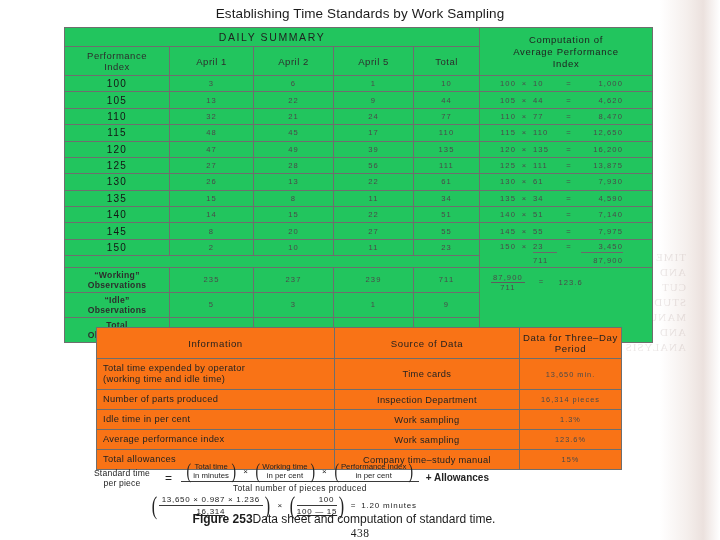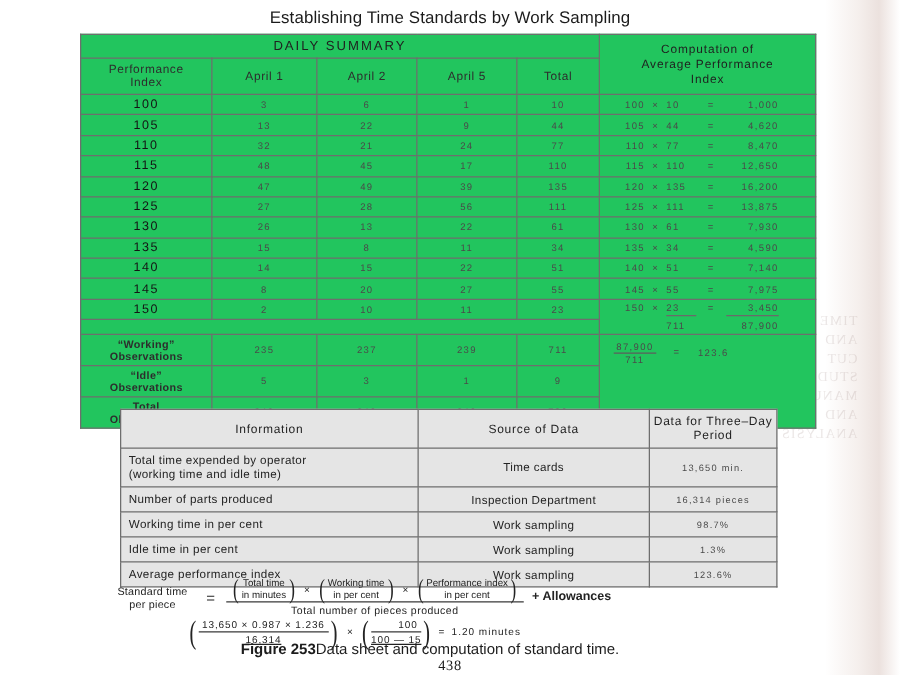--- a/index.html
+++ b/index.html
@@ -69,21 +69,21 @@
 
   .caption {
     text-align:center; font-family:"Liberation Serif", serif;
     font-size:12px; color:#1c1c1c; margin-top:5px; letter-spacing:.2px;
   }
   .caption b { font-family:"Liberation Sans", sans-serif; font-size:12px; letter-spacing:.2px; }
   .caption .txt { letter-spacing:.9px; margin-left:9px; }
 
   
   .fig2 { position:absolute; left:96px; top:327px; width:526px; }
-  table.t2 { border-collapse:collapse; width:100%; background:#e5e5e5; }
+  table.t2 { border-collapse:collapse; width:100%; background:#f97316; }
   table.t2 td {
     border:1px solid #6e6e6e;
     font-weight:normal; color:#2d2d2d; vertical-align:middle;
   }
   .t2 .hd  { text-align:center; font-size:9.6px; letter-spacing:.6px; line-height:11px; padding:4px 2px; color:#1f1f1f; }
   .t2 .info{ text-align:left; font-size:9.3px; letter-spacing:.3px; line-height:11px; padding:4px 6px; color:#232323; }
   .t2 .src { text-align:center; font-size:9.3px; letter-spacing:.3px; padding:4px 4px; color:#232323; }
   .t2 .val { text-align:center; font-size:7.4px; letter-spacing:1px; padding:4px 4px; color:#4a4a4a; }
 
   
@@ -315,38 +315,38 @@
         </tr>
         <tr>
           <td class="info">
             <div>Number of  parts produced</div>
           </td>
           <td class="src">Inspection Department</td>
           <td class="val">16,314 pieces</td>
         </tr>
         <tr>
           <td class="info">
-            <div>Working time in per cent</div>
-          </td>
-          <td class="src">Work sampling</td>
-          <td class="val">98.7%</td>
-        </tr>
-        <tr>
-          <td class="info">
             <div>Idle time in per cent</div>
           </td>
           <td class="src">Work sampling</td>
           <td class="val">1.3%</td>
         </tr>
         <tr>
           <td class="info">
             <div>Average performance index</div>
           </td>
           <td class="src">Work sampling</td>
           <td class="val">123.6%</td>
+        </tr>
+        <tr>
+          <td class="info">
+            <div>Total allowances</div>
+          </td>
+          <td class="src">Company time–study manual</td>
+          <td class="val">15%</td>
         </tr>
       </tbody>
 
   </table>
 </div>
 
 <div class="formula">
   <div class="f-row">
     <div class="f-lbl">
       <div>Standard time</div>

